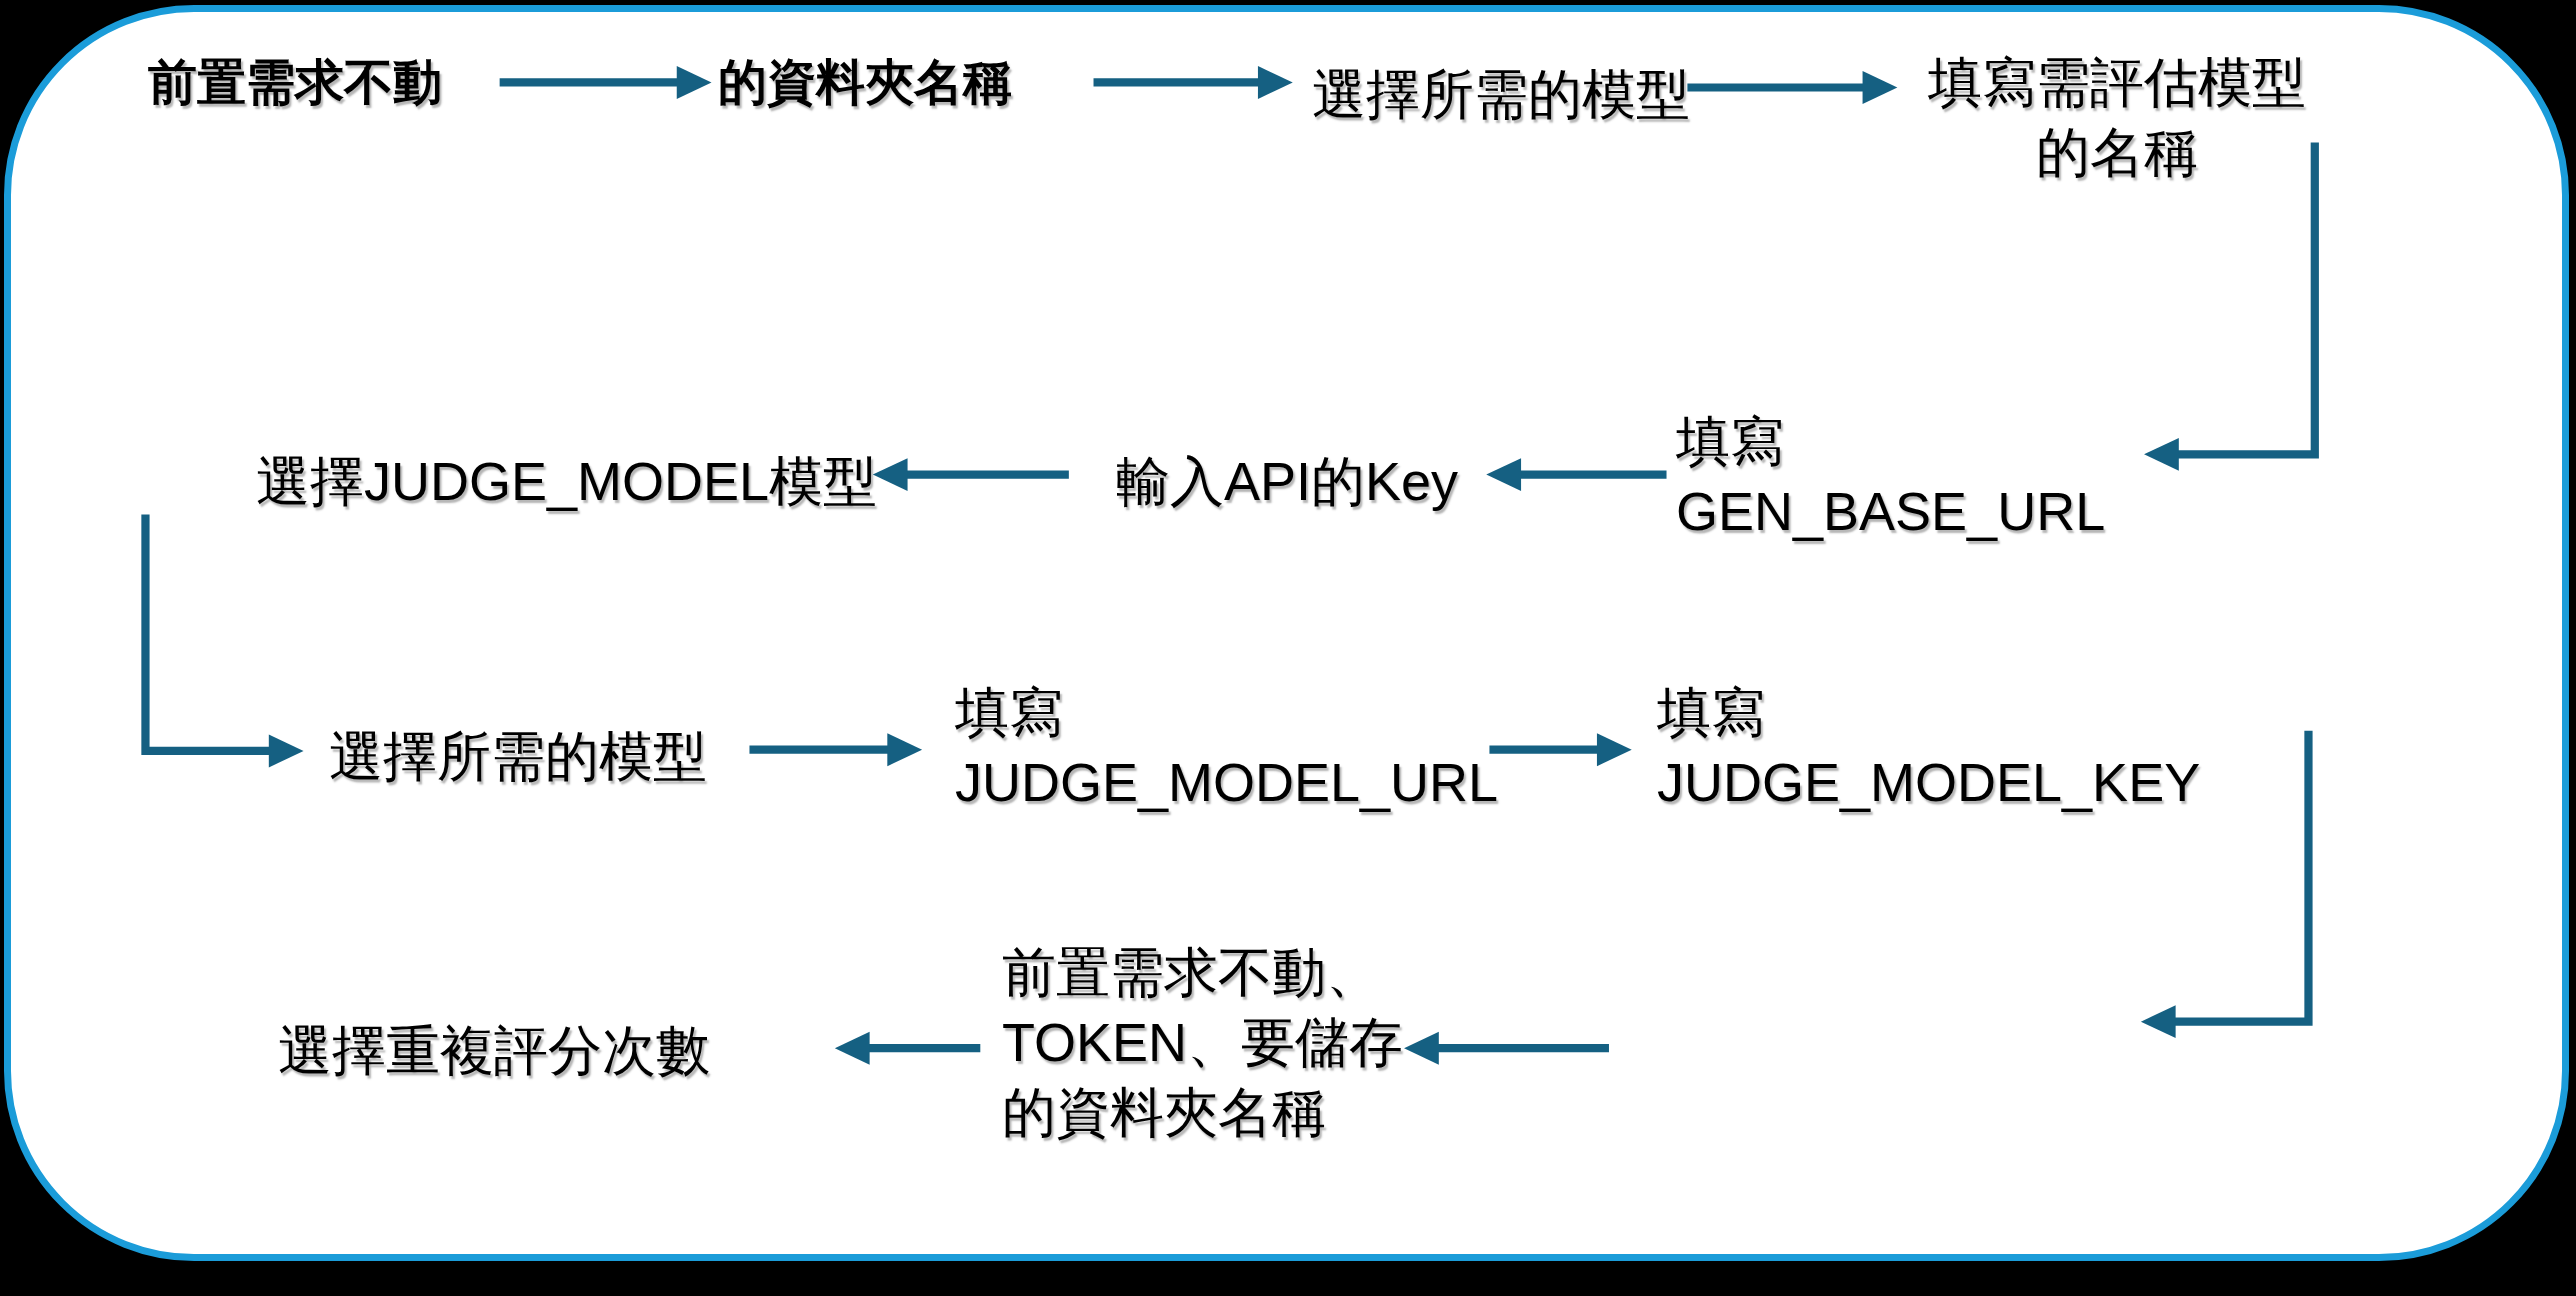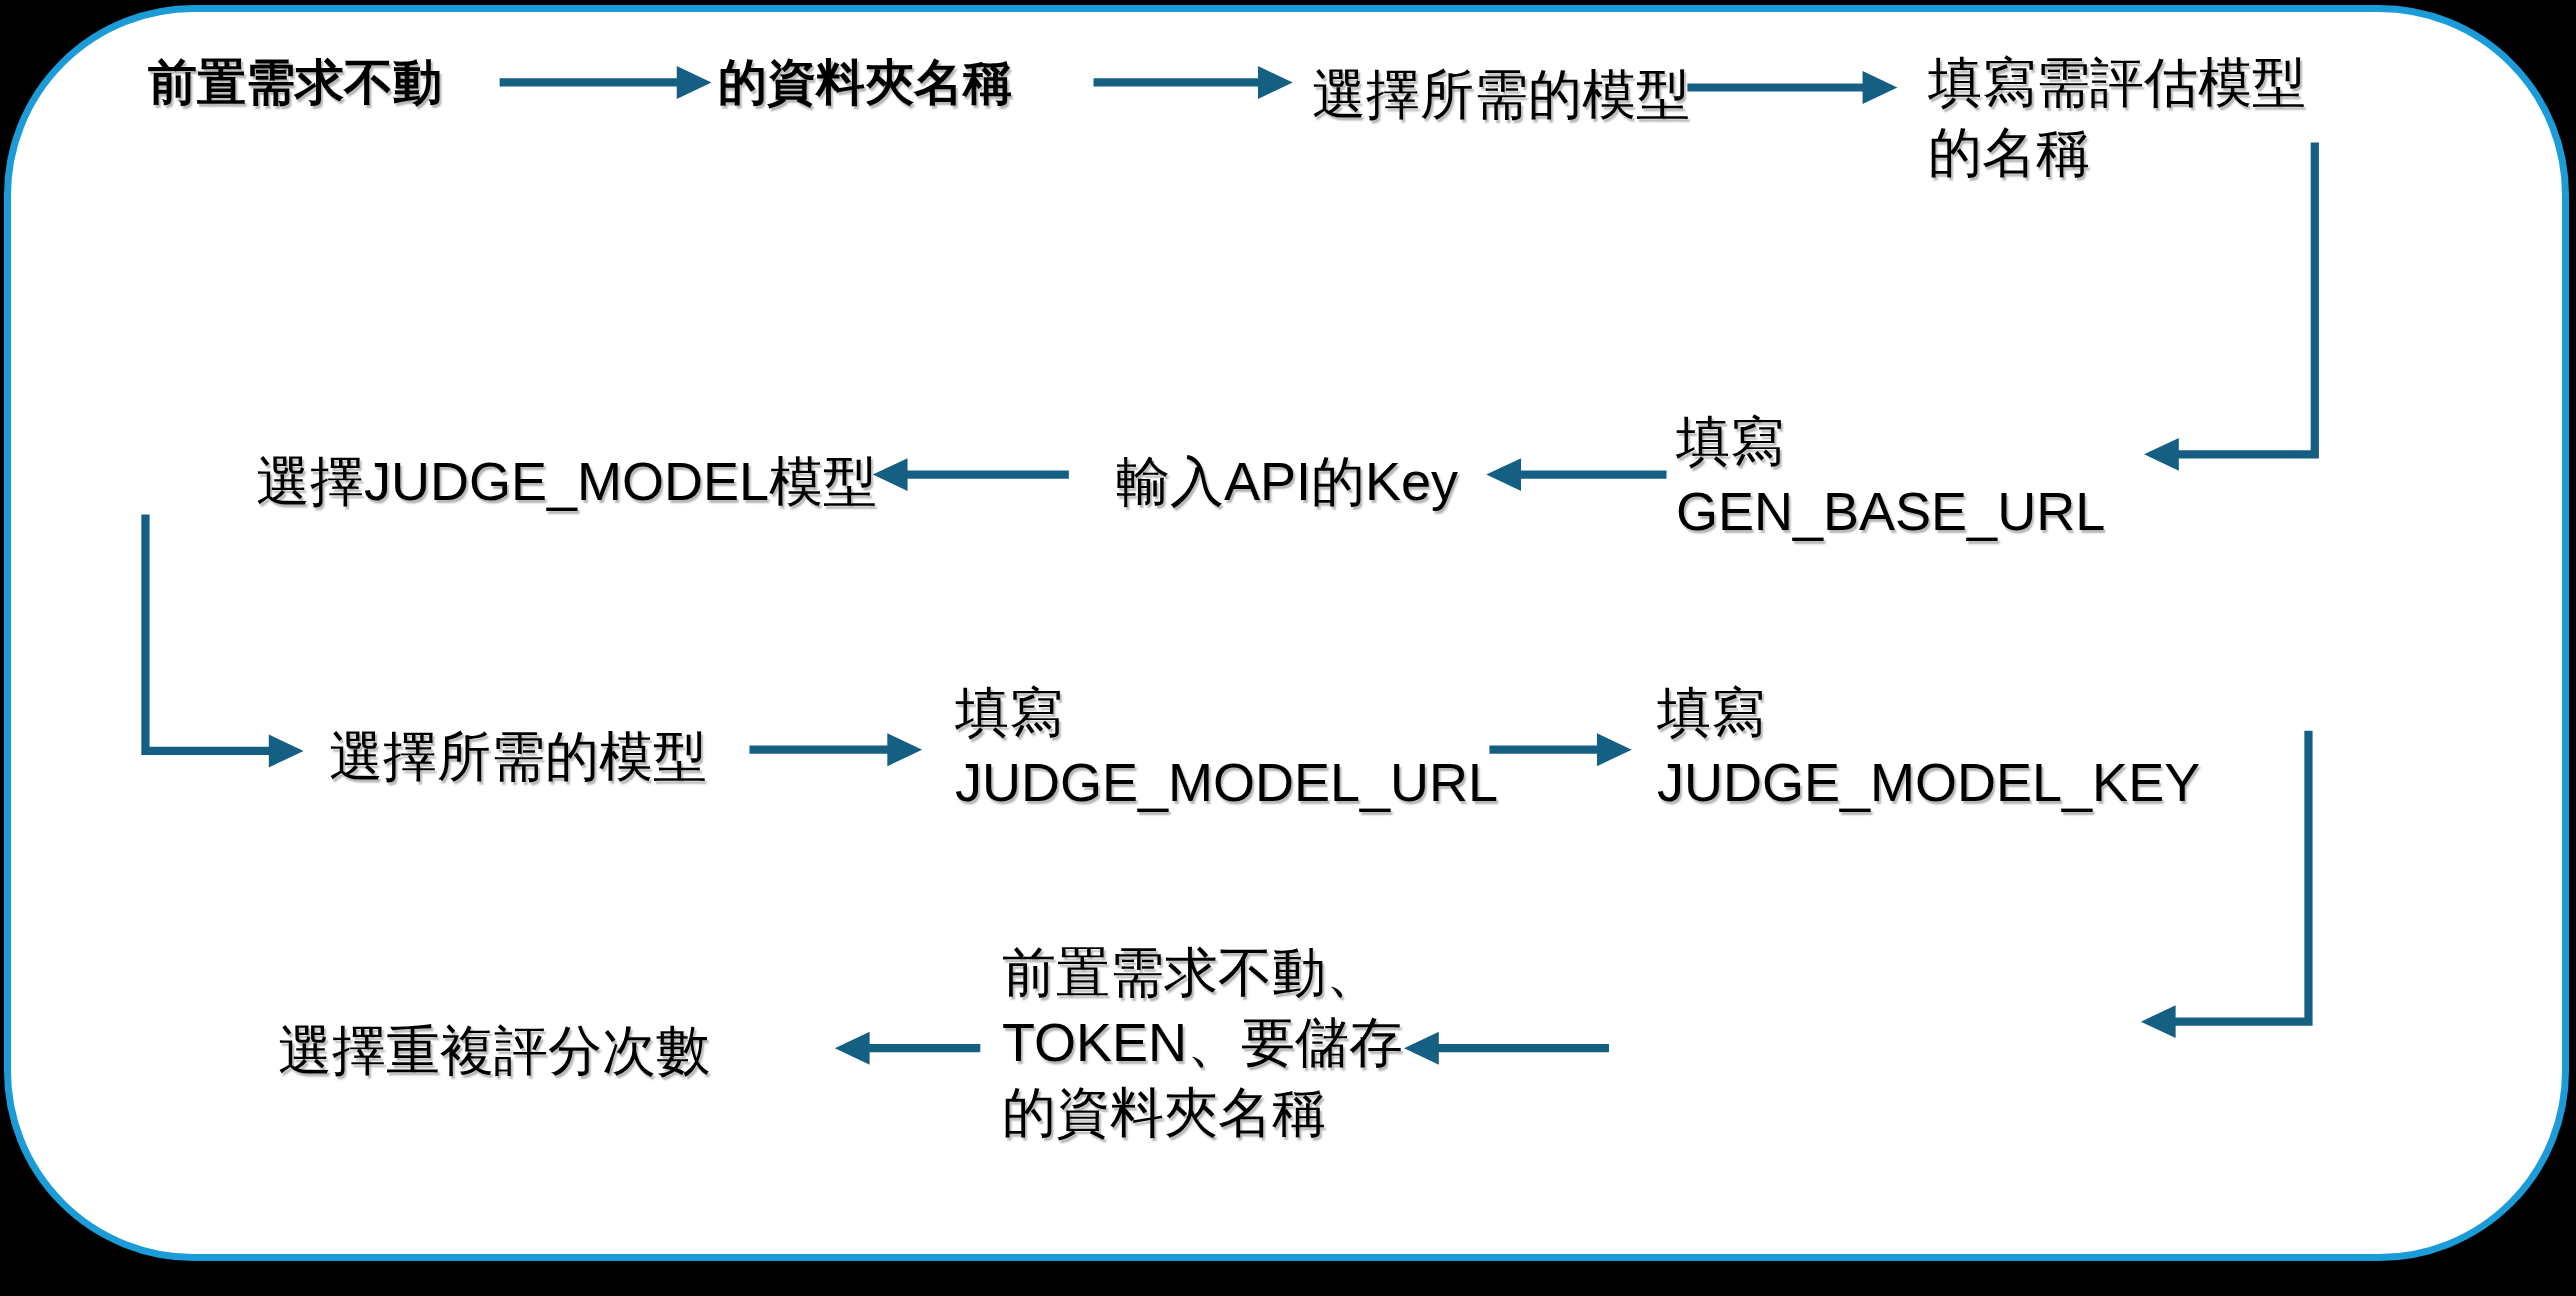--- a/index.html
+++ b/index.html
@@ -25,21 +25,21 @@
 </style>
 </head>
 <body>
 
 <div class="canvas">
   <div class="card"></div>
 
   <div class="node bold" style="left:148px;top:51px;">前置需求不動</div>
   <div class="node bold" style="left:718px;top:51px;">的資料夾名稱</div>
   <div class="node" style="left:1312px;top:47px;margin-top:12px;">選擇所需的模型</div>
-  <div class="node" style="left:1928px;top:47px;">填寫需評估模型
+  <div class="node" style="left:1928px;top:47px;text-align:center;">填寫需評估模型
 的名稱</div>
   <div class="node" style="left:1676px;top:406px;">填寫
 GEN_BASE_URL</div>
   <div class="node" style="left:1116px;top:446px;">輸入API的Key</div>
   <div class="node" style="left:256px;top:446px;">選擇JUDGE_MODEL模型</div>
   <div class="node" style="left:329px;top:721px;">選擇所需的模型</div>
   <div class="node" style="left:955px;top:677px;">填寫
 JUDGE_MODEL_URL</div>
   <div class="node" style="left:1657px;top:677px;">填寫
 JUDGE_MODEL_KEY</div>

